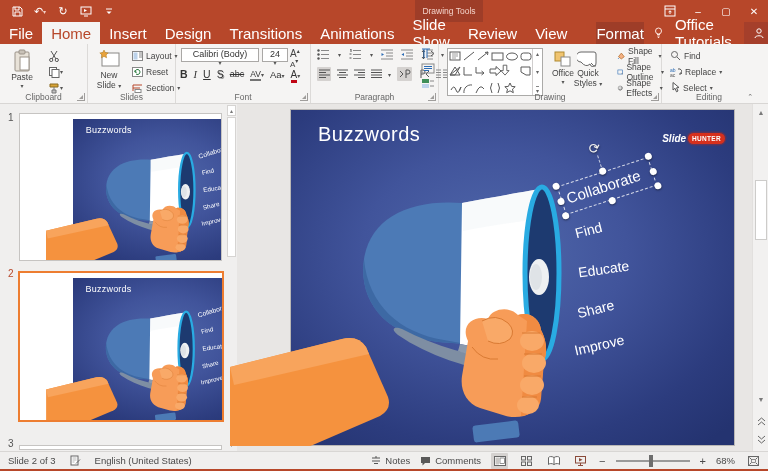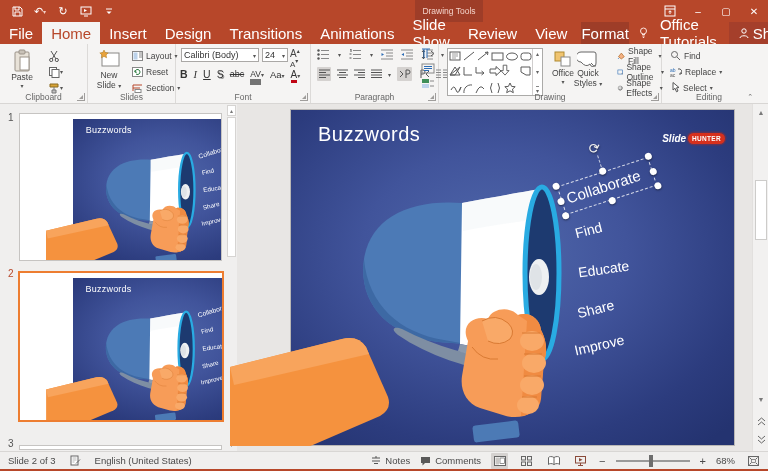--- a/index.html
+++ b/index.html
@@ -27,21 +27,21 @@
 
   
   .ribbon { position:absolute; left:0; top:44px; width:768px; height:60px; background:#f5f4f3; border-bottom:1px solid #d8d6d4; display:flex; }
   .rgroup { position:relative; border-right:1px solid #dcdad8; height:100%; }
   .rlabel { position:absolute; bottom:1px; left:0; right:0; text-align:center; font-size:8.5px; color:#666; }
   .launcher { position:absolute; bottom:2px; right:2px; width:8px; height:8px; border-left:1px solid #8a8886; border-top:1px solid #8a8886; transform:rotate(180deg); opacity:.8; }
   .launcher:after { content:""; position:absolute; left:1px; top:1px; border:2px solid transparent; border-top-color:#8a8886; border-left-color:#8a8886; }
   .bigbtn { display:flex; flex-direction:column; align-items:center; justify-content:flex-start; font-size:8.5px; color:#444; text-align:center; line-height:1.15; padding-top:3px; }
   .smallrow { display:flex; align-items:center; gap:3px; font-size:8.5px; color:#444; height:15px; }
   .caret { font-size:6px; color:#555; }
-  .combo { border:1px solid #aaa8a6; background:#fff; font-size:9px; color:#333; display:flex; align-items:center; padding:0 2px; height:14px; }
+  .combo { border:1px solid #aaa8a6; background:#fff; font-size:9px; color:#333; display:flex; align-items:center; padding:0 2px; height:14px;flex-direction:column; }
   .pressed { background:#d5d2d0; border-radius:1px; }
   .ico16 { width:15px; height:15px; display:inline-flex; align-items:center; justify-content:center; }
   .ftxt { font-size:10px; color:#444; }
 
   
   .gallery { border:1px solid #abaaa8; background:#fff; width:96px; height:48px; margin-top:4px; position:relative; }
   .gal-scroll { position:absolute; right:0; top:0; width:10px; height:100%; border-left:1px solid #d0cece; display:flex; flex-direction:column; align-items:center; justify-content:space-between; font-size:6px; color:#666; padding:1px 0; }
 
   
   .workspace { position:absolute; left:0; top:104px; width:768px; height:347px; display:flex; }
@@ -130,21 +130,21 @@
   <div class="tabrow">
     <div class="rtab">File</div>
     <div class="rtab active">Home</div>
     <div class="rtab">Insert</div>
     <div class="rtab">Design</div>
     <div class="rtab">Transitions</div>
     <div class="rtab">Animations</div>
     <div class="rtab">Slide Show</div>
     <div class="rtab">Review</div>
     <div class="rtab">View</div>
-    <div class="rtab ctx" style="margin-left:5px">Format</div>
+    <div class="rtab ctx" style="margin-left:20px">Format</div>
     <div class="tellme">
       <span>
         <svg width="9" height="12" viewBox="0 0 9 12">
             <circle cx="4.5" cy="4" r="3" fill="none" stroke="#fde5de"></circle>
             <path d="M3,7.5 h3 M3.3,9 h2.4 M3.8,10.5 h1.4" stroke="#fde5de"></path>
           </svg>
       </span>
     </div>
     <div class="tabrow-right">
       <div class="office-tut">Office Tutorials</div>
@@ -244,21 +244,21 @@
           <span class="caret">▾</span>
       </div>
       <span class="ftxt" style="position:absolute;left:114px;top:3px"><span>A</span><span style="font-size:6px;vertical-align:super">▴</span></span>
       <span class="ftxt" style="position:absolute;left:114px;top:13px;font-size:8px"><span>A</span><span style="font-size:6px;vertical-align:super">▾</span></span>
       <div style="position:absolute;left:4px;top:24px;display:flex;align-items:center;gap:6px;font-size:10.5px;color:#333">
         <b>B</b>
         <i style="font-family:'Liberation Serif',serif">I</i>
         <u>U</u>
         <span style="text-shadow:1px 1px 0 #999">S</span>
         <span style="text-decoration:line-through;font-size:9px">abc</span>
-        <span style="font-size:8.5px"><span style="border-bottom:6px solid #737373">AV</span><span class="caret">▾</span></span>
+        <span style="font-size:8.5px"><span style="border-bottom:2px solid #737373">AV</span><span class="caret">▾</span></span>
         <span style="font-size:9.5px"><span>Aa</span><span class="caret">▾</span></span>
         <span style="font-size:10px"><span style="border-bottom:3px solid #c00514">A</span><span class="caret">▾</span></span>
       </div>
       <div class="rlabel">Font</div>
       <span class="launcher"></span>
     </div>
 
     <div class="rgroup" style="width:128px">
       <div style="position:absolute;left:6px;top:5px;display:flex;gap:8px;align-items:center">
         <span>

